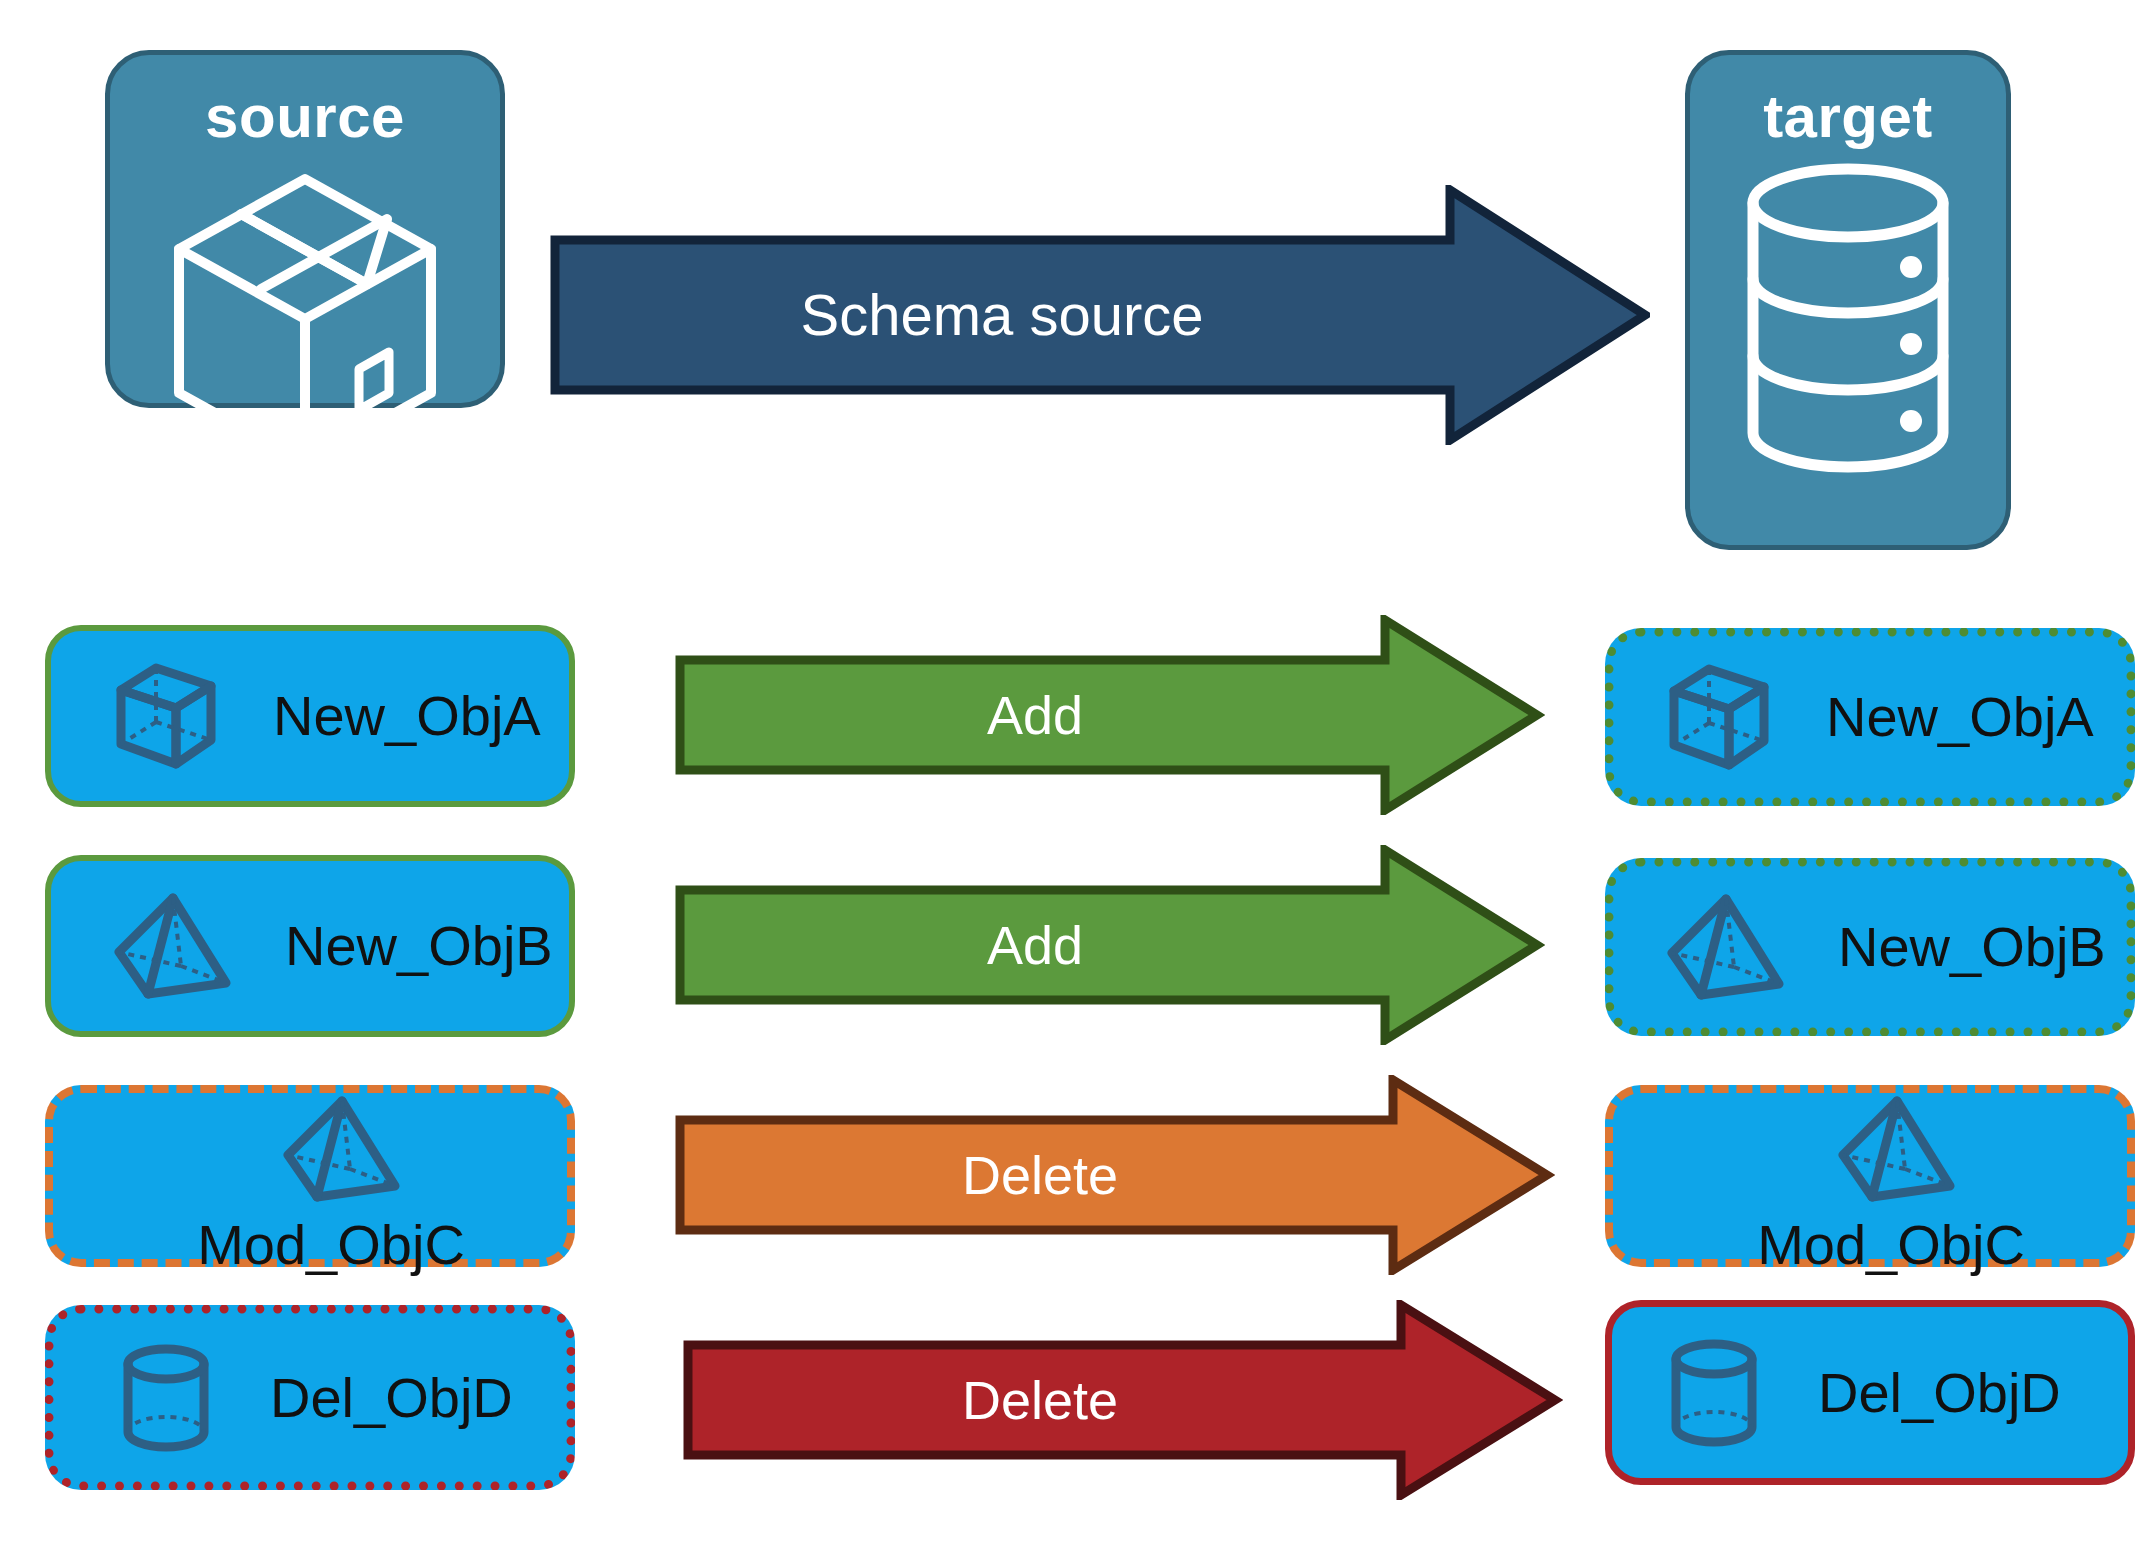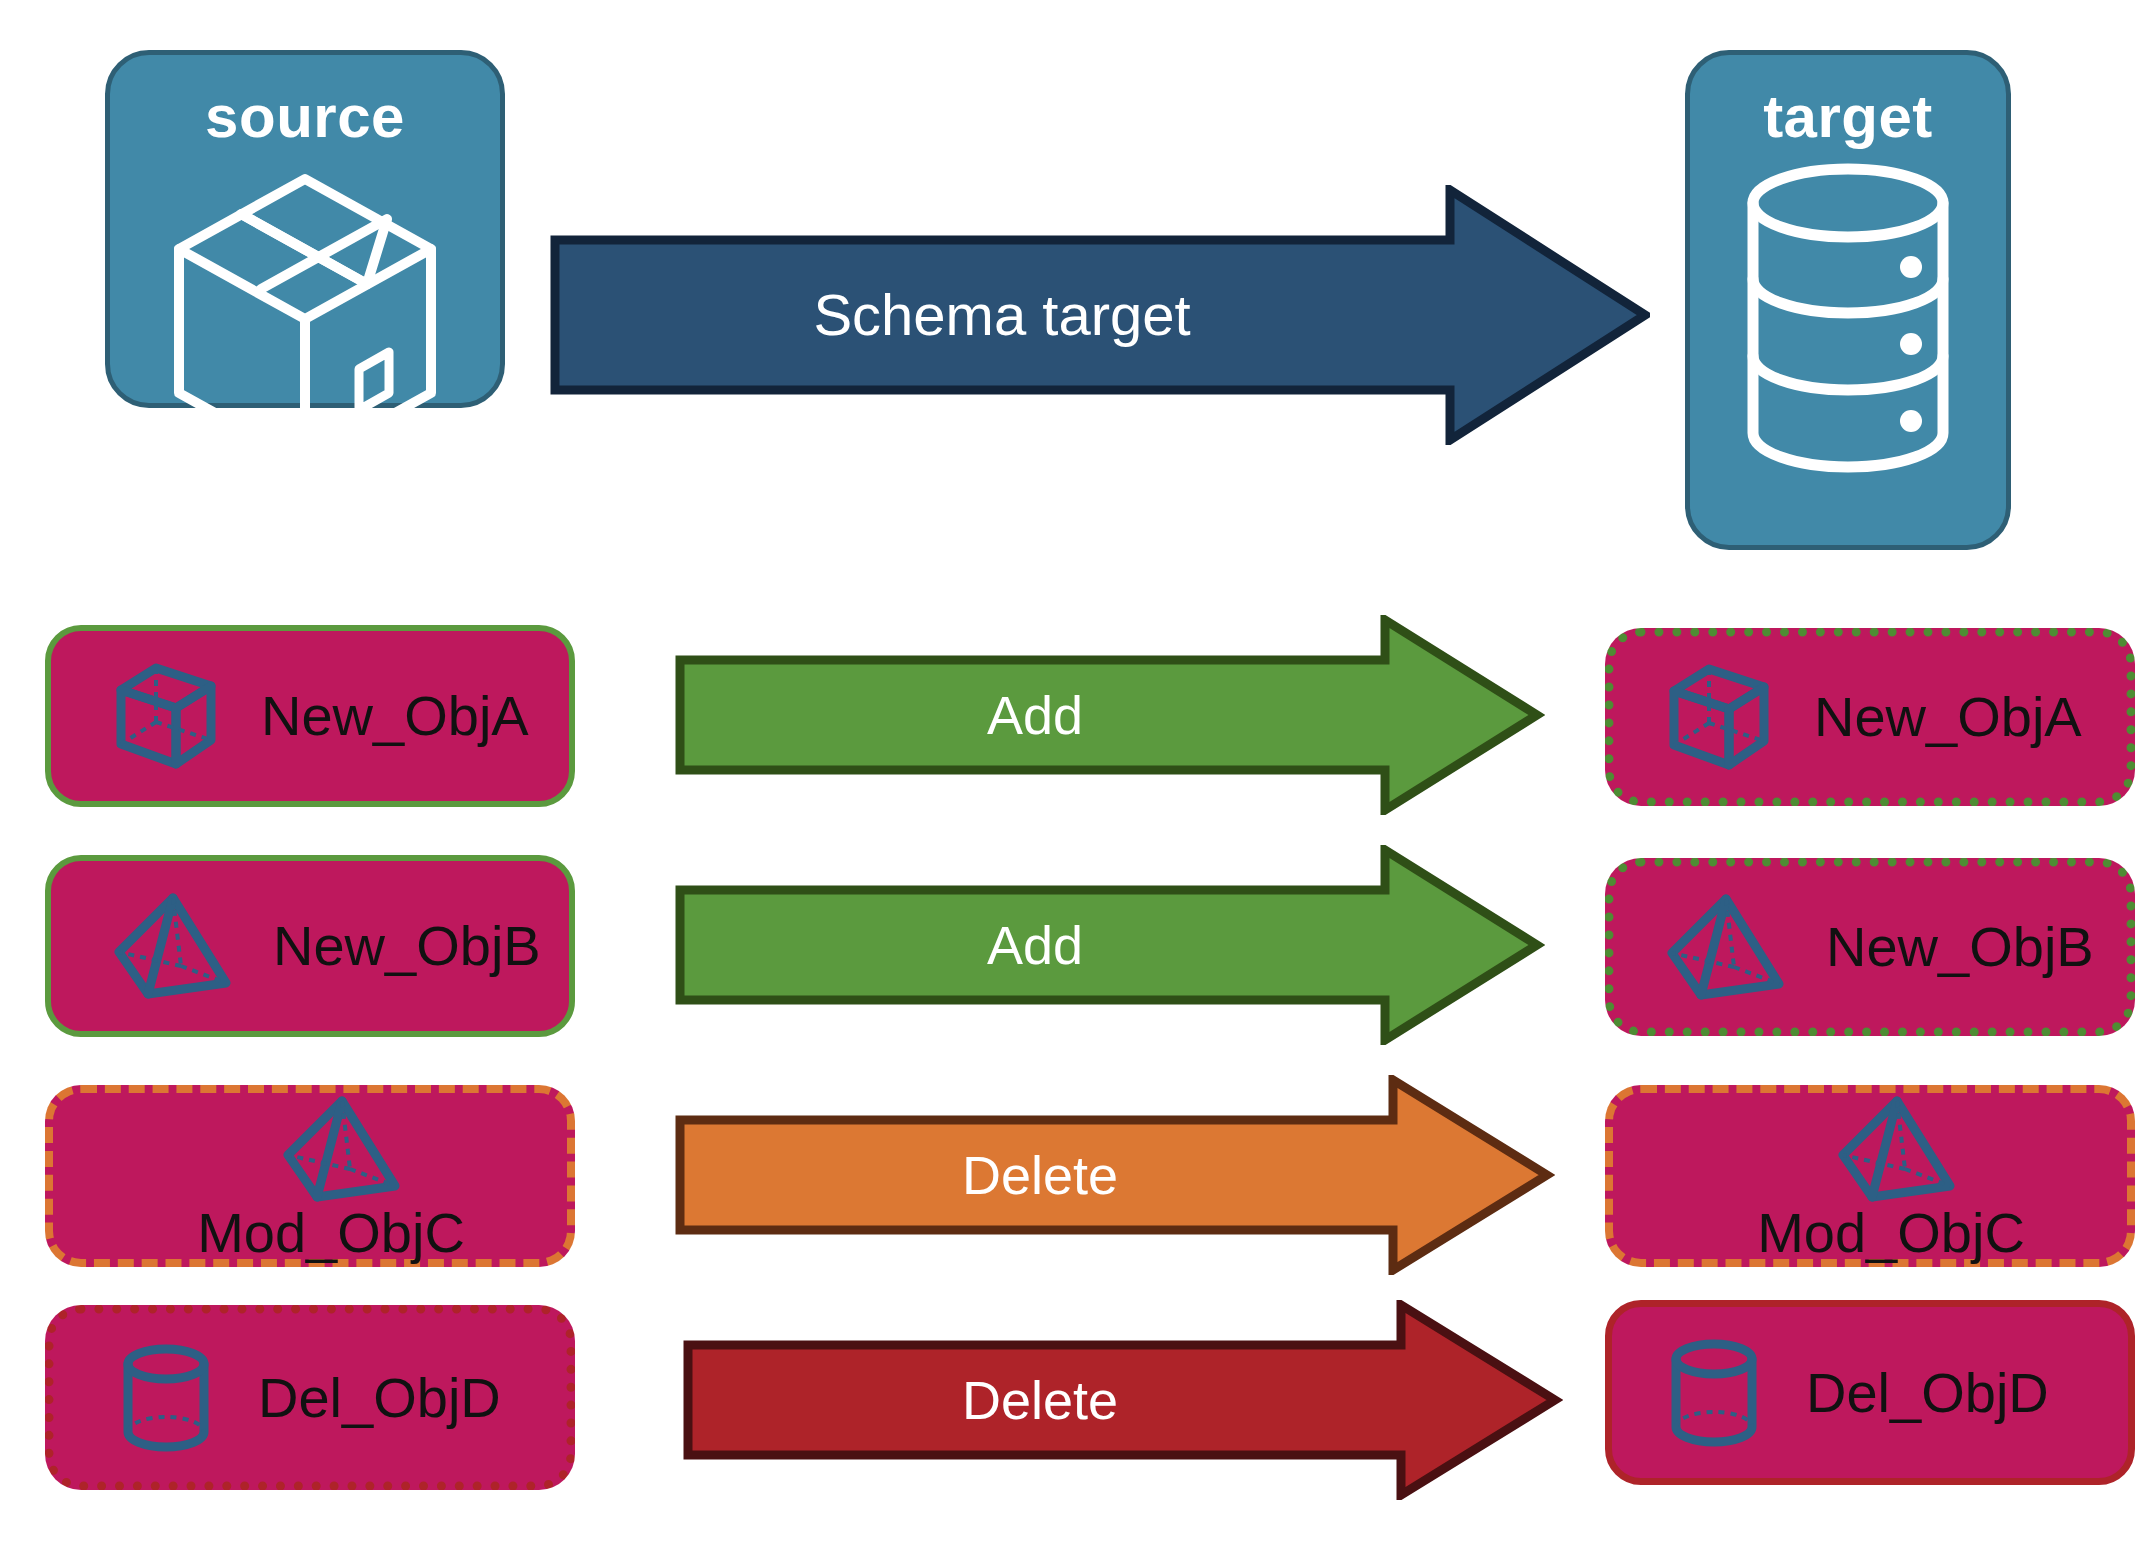--- a/index.html
+++ b/index.html
@@ -35,24 +35,25 @@
     margin-top:14px;
   }
 
   
   .big-arrow{position:absolute;}
 
   
   .obj-box{
     position:absolute;
     box-sizing:border-box;
-    background:#be185d;
+    background:#0ea5e9;
     border-radius:36px;
     display:flex;
     align-items:center;
+    gap:12px;
   }
   .obj-box .obj-icon{
     flex:0 0 auto;
     margin-left:62px;
     display:flex;align-items:center;justify-content:center;
   }
   .obj-box .obj-label{
     margin-left:42px;
     font-size:56px;
     color:#111111;
@@ -127,21 +128,21 @@
         <circle cx="183" cy="183" r="11" fill="#ffffff"></circle>
         <circle cx="183" cy="260" r="11" fill="#ffffff"></circle>
       </svg>
     </div>
   </div>
 
   <div class="big-arrow" style="left:550px;top:185px;width:1100px;height:260px;">
     <svg width="1100" height="260" viewBox="0 0 1100 260">
       <path d="M5 55 L900 55 L900 5 L1095 130 L900 255 L900 205 L5 205 Z" fill="#2B5175" stroke="#12243A" stroke-width="9" stroke-linejoin="miter"></path>
     </svg>
-    <div class="act-label" style="left:452px;top:130px;font-size:58px;">Schema target</div>
+    <div class="act-label" style="left:452px;top:130px;font-size:58px;">Schema source</div>
   </div>
 
   <div class="obj-box bd-solid-green" style="left:45px;top:625px;width:530px;height:182px;">
     <span class="obj-icon">
       <svg width="106" height="112" viewBox="0 0 106 112">
         <g fill="none" stroke="#2D5F85" stroke-width="9" stroke-linejoin="round" stroke-linecap="round">
           <path d="M8 30 L43 8 L98 26 L63 48 Z"></path>
           <path d="M8 30 L8 84 L63 104 L63 48 Z"></path>
           <path d="M63 48 L98 26 L98 80 L63 104 Z"></path>
         </g>

